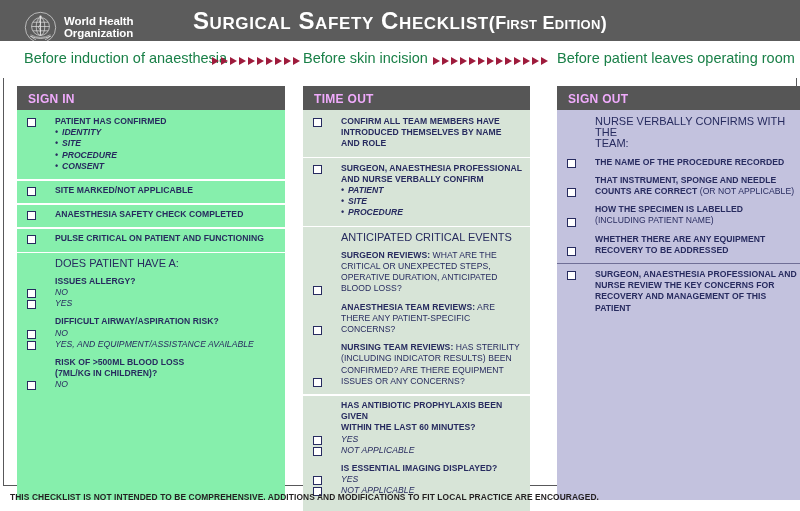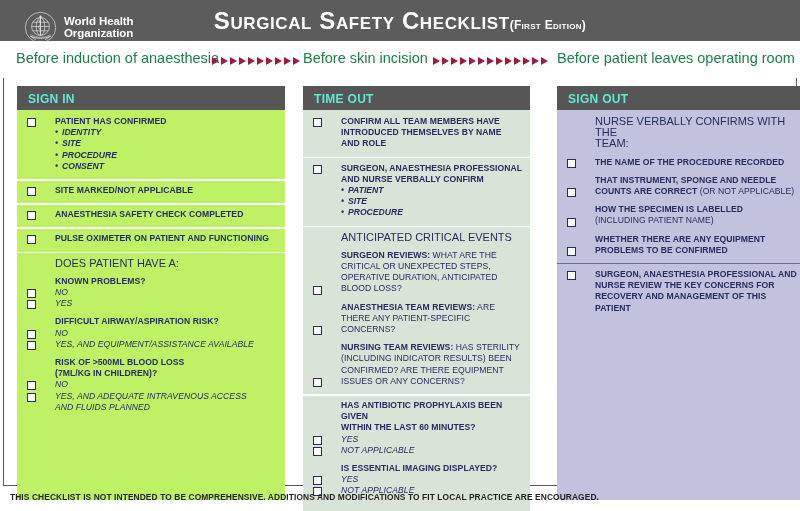--- a/index.html
+++ b/index.html
@@ -62,41 +62,41 @@
   }
   .title {
     color: #ffffff;
     font-size: 24px;
     font-weight: bold;
     font-variant: small-caps;
     letter-spacing: 0.6px;
     white-space: nowrap;
   }
   .title .edition {
-    font-size: 12px;
+    font-size: 18px;
     letter-spacing: 0.3px;
   }
 
   
   .phasebar {
     position: absolute;
     left: 0; top: 41px;
     width: 800px;
     height: 37px;
     background: #ffffff;
   }
   .phase-label {
     position: absolute;
     top: 9px;
     color: #1a8048;
     font-size: 14.5px;
     font-weight: normal;
     white-space: nowrap;
   }
-  .phase-1 { left: 16px; }
+  .phase-1 { left: 24px; }
   .phase-2 { left: 303px; }
   .phase-3 { left: 557px; }
 
   .arrows {
     position: absolute;
     top: 16px;
     display: flex;
     gap: 2px;
   }
   .arrows-1 { left: 212px; }
@@ -124,33 +124,33 @@
   .col {
     position: absolute;
     top: 86px;
   }
   .col-1 { left: 17px;  width: 268px; }
   .col-2 { left: 303px; width: 227px; }
   .col-3 { left: 557px; width: 252px; }
 
   .col-header {
     background: #565656;
-    color: #5eead4;
+    color: #f0abfc;
     font-size: 12px;
     font-weight: bold;
     letter-spacing: 0.3px;
     padding: 6px 0 6px 11px;
     box-sizing: border-box;
     height: 24px;
   }
   .col-body {
     box-sizing: border-box;
     padding: 0;
   }
-  .body-cream  { background: #bef264; }
+  .body-cream  { background: #86efac; }
   .body-green  { background: #d7e4d7; }
   .body-purple { background: #c3c2de; }
 
   .col-1 .col-body { min-height: 390px; padding-bottom: 6px; }
   .col-2 .col-body { min-height: 390px; padding-bottom: 10px; }
   .col-3 .col-body { min-height: 390px; padding-bottom: 10px; }
 
   
   .group {
     padding: 6px 8px 7px 8px;
@@ -353,31 +353,31 @@
               <div class="cb"></div>
             </div>
             <div class="txt">ANAESTHESIA SAFETY CHECK COMPLETED</div>
           </div>
         </div>
         <div class="group sep">
           <div class="row">
             <div class="cb-slot">
               <div class="cb"></div>
             </div>
-            <div class="txt">PULSE OXIMETER ON PATIENT AND FUNCTIONING</div>
+            <div class="txt">PULSE CRITICAL ON PATIENT AND FUNCTIONING</div>
           </div>
         </div>
         <div class="group sep">
           <div class="row">
             <div class="cb-slot empty"></div>
             <div class="subhead">DOES PATIENT HAVE A:</div>
           </div>
           <div class="row gap">
             <div class="cb-slot empty"></div>
-            <div class="txt">KNOWN PROBLEMS?</div>
+            <div class="txt">ISSUES ALLERGY?</div>
           </div>
           <div class="row">
             <div class="cb-slot">
               <div class="cb"></div>
             </div>
             <div class="txt light">NO</div>
           </div>
           <div class="row">
             <div class="cb-slot">
               <div class="cb"></div>
@@ -402,26 +402,20 @@
           </div>
           <div class="row gap">
             <div class="cb-slot empty"></div>
             <div class="txt">RISK OF &gt;500ML BLOOD LOSS<br>(7ML/KG IN CHILDREN)?</div>
           </div>
           <div class="row">
             <div class="cb-slot">
               <div class="cb"></div>
             </div>
             <div class="txt light">NO</div>
-          </div>
-          <div class="row">
-            <div class="cb-slot">
-              <div class="cb"></div>
-            </div>
-            <div class="txt light">YES, AND ADEQUATE INTRAVENOUS ACCESS<br>AND FLUIDS PLANNED</div>
           </div>
         </div>
       </div>
     </div>
   <div class="col col-2" id="col-1">
       <div class="col-header">TIME OUT</div>
       <div class="col-body body-green">
         <div class="group">
           <div class="row">
             <div class="cb-slot">
@@ -529,21 +523,21 @@
           <div class="row gap">
             <div class="cb-slot">
               <div class="cb"></div>
             </div>
             <div class="txt">HOW THE SPECIMEN IS LABELLED<span class="lt"><br>(INCLUDING PATIENT NAME)</span></div>
           </div>
           <div class="row gap">
             <div class="cb-slot">
               <div class="cb"></div>
             </div>
-            <div class="txt">WHETHER THERE ARE ANY EQUIPMENT PROBLEMS TO BE CONFIRMED</div>
+            <div class="txt">WHETHER THERE ARE ANY EQUIPMENT RECOVERY TO BE ADDRESSED</div>
           </div>
         </div>
         <div class="group sep">
           <div class="row">
             <div class="cb-slot">
               <div class="cb"></div>
             </div>
             <div class="txt">SURGEON, ANAESTHESIA PROFESSIONAL AND NURSE REVIEW THE KEY CONCERNS FOR RECOVERY AND MANAGEMENT OF THIS PATIENT</div>
           </div>
         </div>

